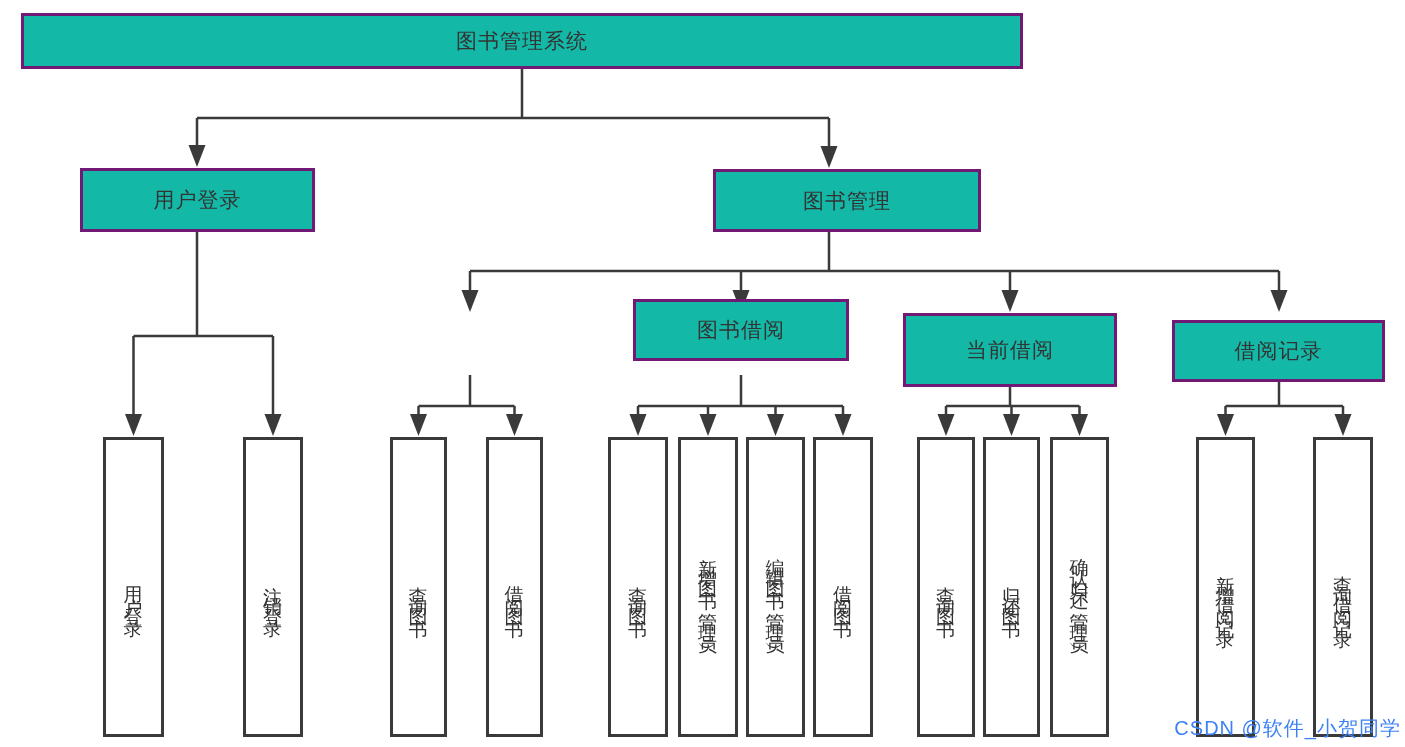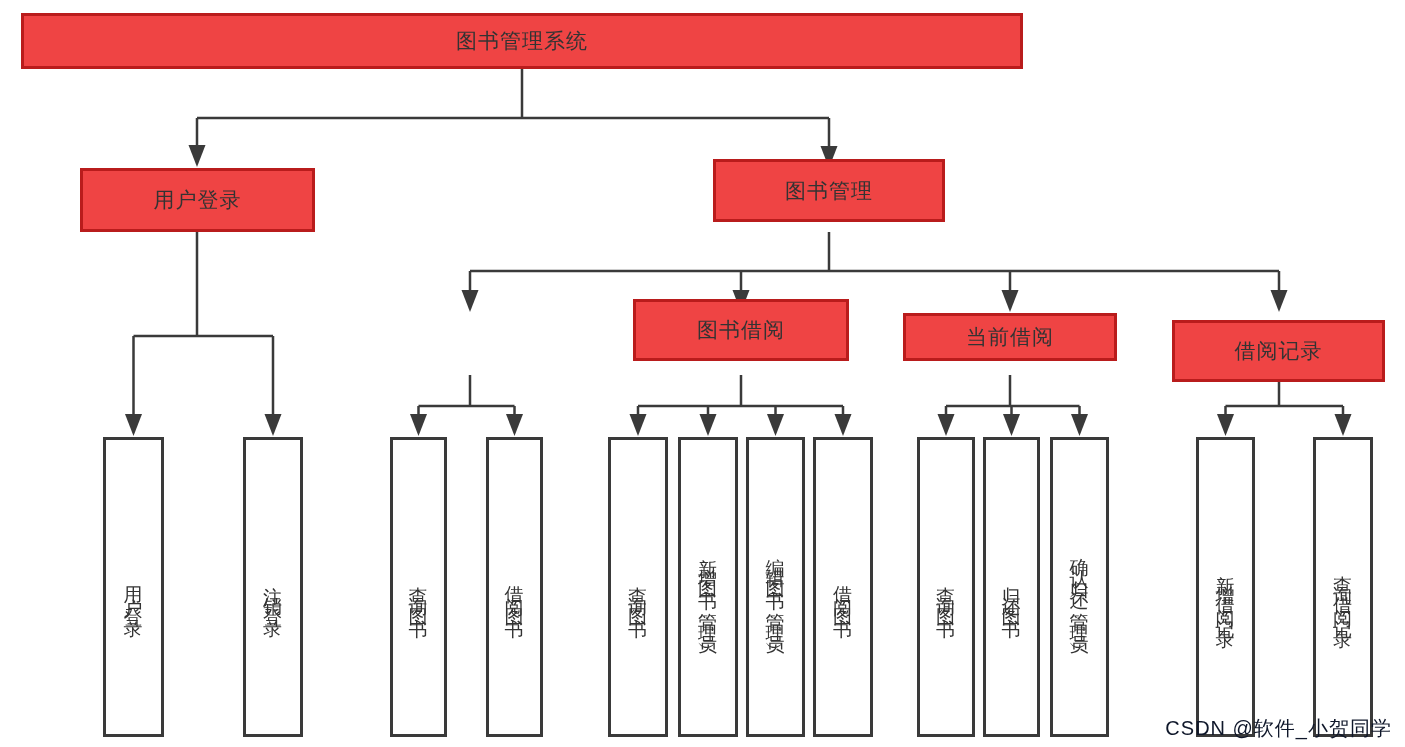--- a/index.html
+++ b/index.html
@@ -3,38 +3,38 @@
 <meta charset="utf-8">
 <style>
   html,body{margin:0;padding:0;background:#ffffff;}
   body{font-family:"Liberation Sans","DejaVu Sans",sans-serif;}
   .canvas{
     position:relative;width:1405px;height:747px;background:#ffffff;overflow:hidden;
   }
   svg.wires{position:absolute;left:0;top:0;width:1405px;height:747px;}
   .hnode{
     position:absolute;box-sizing:border-box;
-    border:3px solid #b91c1c;background:#ef4444;
+    border:3px solid #701a75;background:#14b8a6;
     display:flex;align-items:center;justify-content:center;
     font-size:21px;color:#333333;letter-spacing:1px;white-space:nowrap;
   }
   .vnode{
     position:absolute;box-sizing:border-box;
     border:3px solid #3a3a3a;background:#ffffff;
     display:flex;align-items:center;justify-content:center;
     font-size:19px;color:#333333;white-space:nowrap;
   }
   .vnode span{
     writing-mode:vertical-rl;text-orientation:mixed;
     letter-spacing:11px;line-height:1;
     padding-top:11px; 
   }
   .watermark{
-    position:absolute;right:13px;top:715px;
-    font-size:20px;color:#0f172a;letter-spacing:1px;white-space:nowrap;
+    position:absolute;right:4px;top:715px;
+    font-size:20px;color:#3b82f6;letter-spacing:1px;white-space:nowrap;
   }
 </style>
 </head>
 <body>
 
 <div class="canvas">
 
   <svg class="wires" viewBox="0 0 1405 747" fill="none" stroke="#3a3a3a" stroke-width="2.5">
 
     <g>
@@ -85,28 +85,28 @@
     </g>
   </svg>
 
   <div class="hnode" style="left:21px;top:13px;width:1002px;height:56px">
     <span>图书管理系统</span>
   </div>
 
   <div class="hnode" style="left:80px;top:168px;width:235px;height:64px">
     <span>用户登录</span>
   </div>
-  <div class="hnode" style="left:713px;top:159px;width:232px;height:63px">
+  <div class="hnode" style="left:713px;top:169px;width:268px;height:63px">
     <span>图书管理</span>
   </div>
 
   <div class="hnode" style="left:633px;top:299px;width:216px;height:62px">
     <span>图书借阅</span>
   </div>
-  <div class="hnode" style="left:903px;top:313px;width:214px;height:48px">
+  <div class="hnode" style="left:903px;top:313px;width:214px;height:74px">
     <span>当前借阅</span>
   </div>
   <div class="hnode" style="left:1172px;top:320px;width:213px;height:62px">
     <span>借阅记录</span>
   </div>
 
   <div class="vnode" style="left:103px;top:437px;width:61px;height:300px">
     <span>用户登录</span>
   </div>
   <div class="vnode" style="left:243px;top:437px;width:60px;height:300px">

